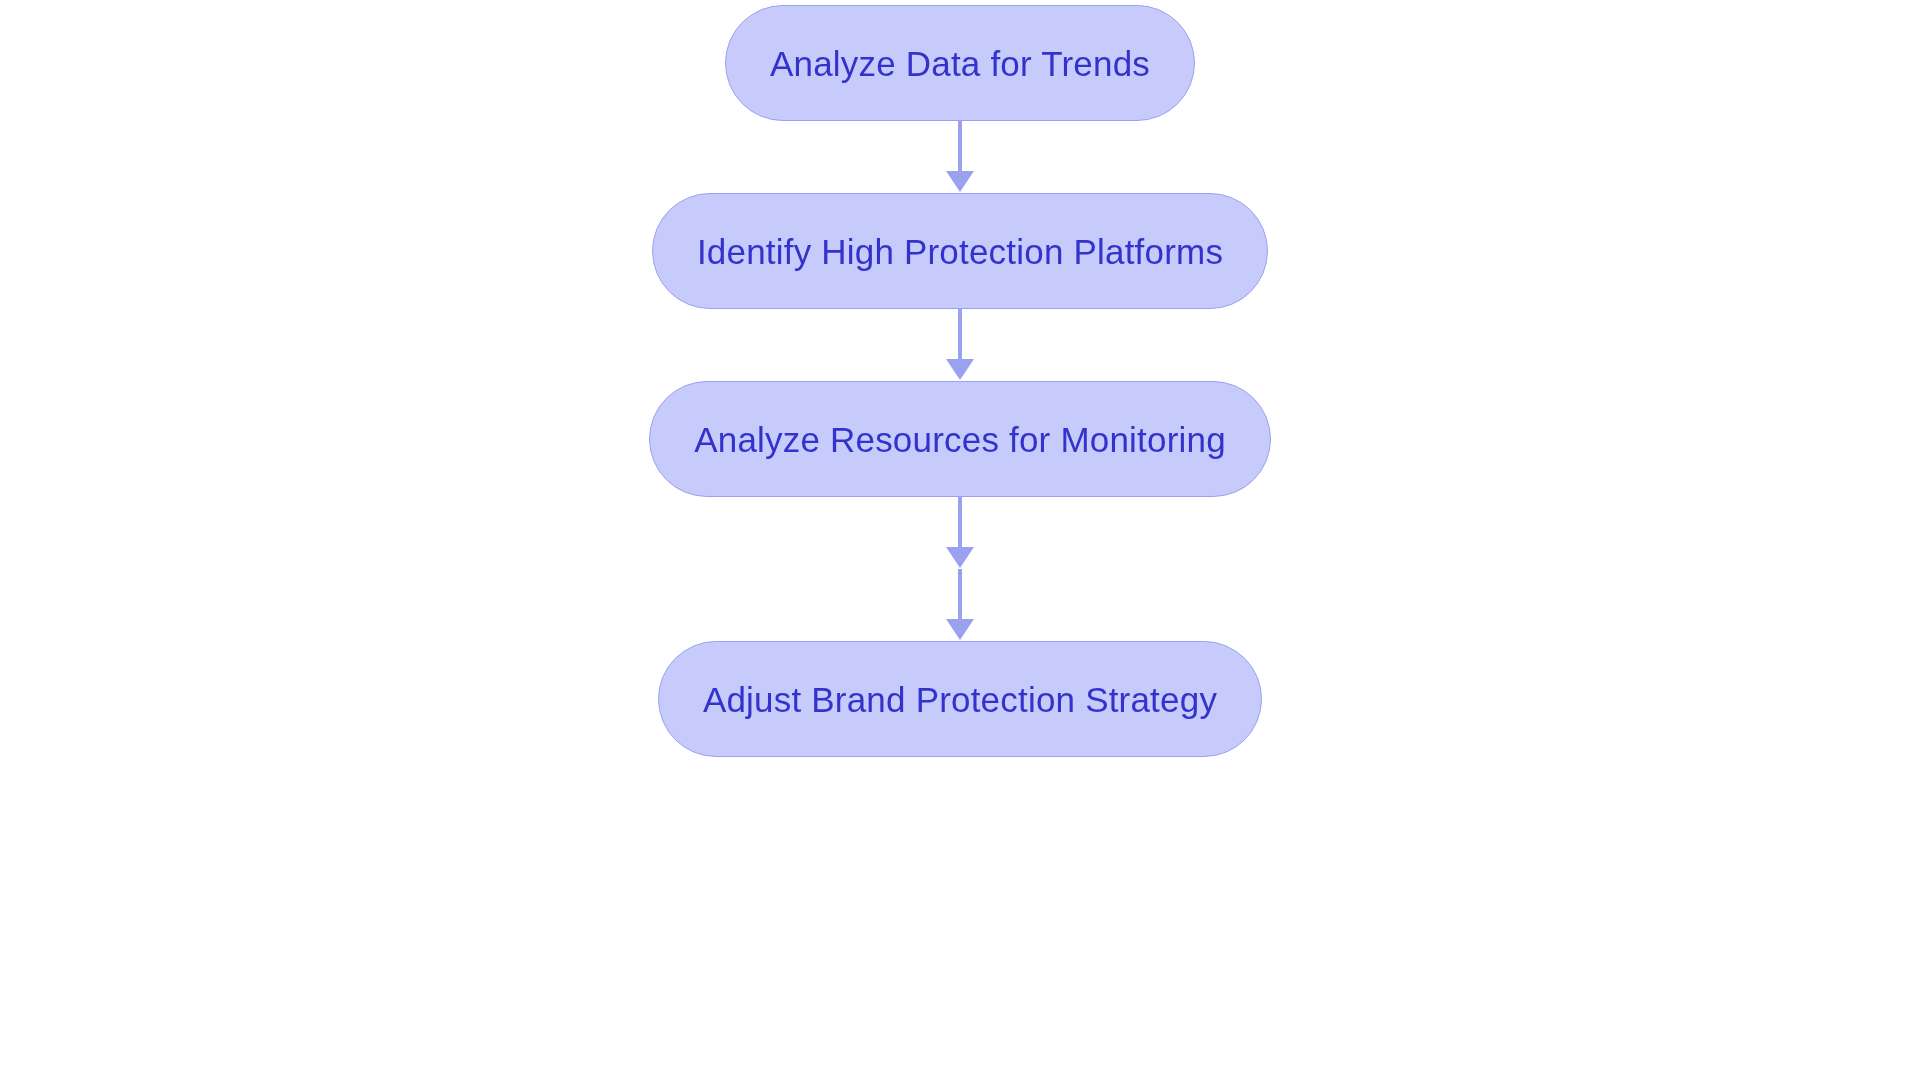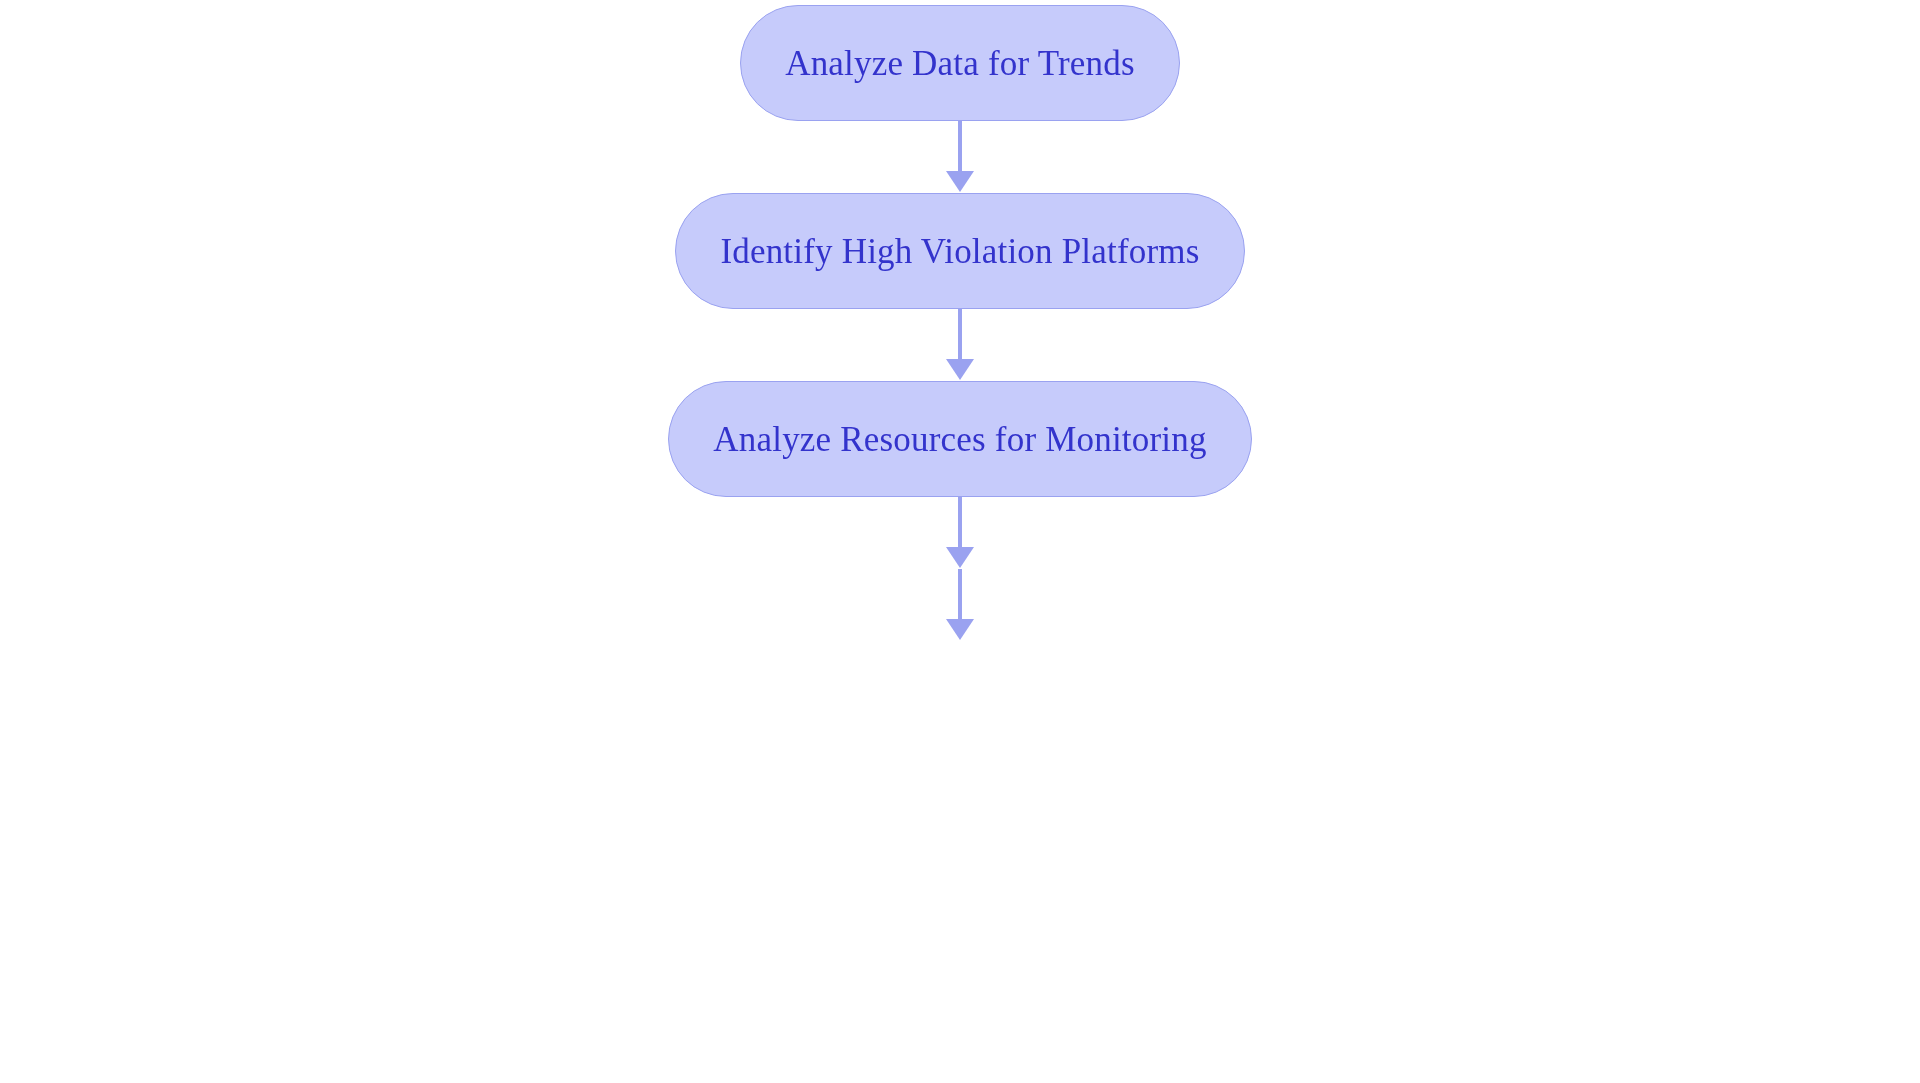--- a/index.html
+++ b/index.html
@@ -48,21 +48,20 @@
     font-size: 35px;
     font-weight: 400;
     letter-spacing: 0.2px;
     line-height: 1;
     font-family: "Liberation Sans", sans-serif;
   }
 
   .flow-node-label {
     display: block;
     white-space: nowrap;
-    font-family: Liberation Serif, serif;
   }
 
   .flow-connector {
     position: relative;
     width: 60px;
     height: 72px;
     display: flex;
     flex-direction: column;
     align-items: center;
     justify-content: flex-start;
@@ -99,21 +98,21 @@
     <div class="flow-node">
       <span class="flow-node-label">Analyze Data for Trends</span>
     </div>
 
     <div class="flow-connector">
       <span class="connector-line"></span>
       <span class="connector-arrowhead"></span>
     </div>
 
     <div class="flow-node">
-      <span class="flow-node-label">Identify High Violation Platforms</span>
+      <span class="flow-node-label">Identify High Protection Platforms</span>
     </div>
 
     <div class="flow-connector">
       <span class="connector-line"></span>
       <span class="connector-arrowhead"></span>
     </div>
 
     <div class="flow-node">
       <span class="flow-node-label">Analyze Resources for Monitoring</span>
     </div>
@@ -122,15 +121,18 @@
       <span class="connector-line"></span>
       <span class="connector-arrowhead"></span>
     </div>
 
 
     <div class="flow-connector">
       <span class="connector-line"></span>
       <span class="connector-arrowhead"></span>
     </div>
 
+    <div class="flow-node">
+      <span class="flow-node-label">Adjust Brand Protection Strategy</span>
+    </div>
 
   </div>
 </div>
 
 </body></html>

